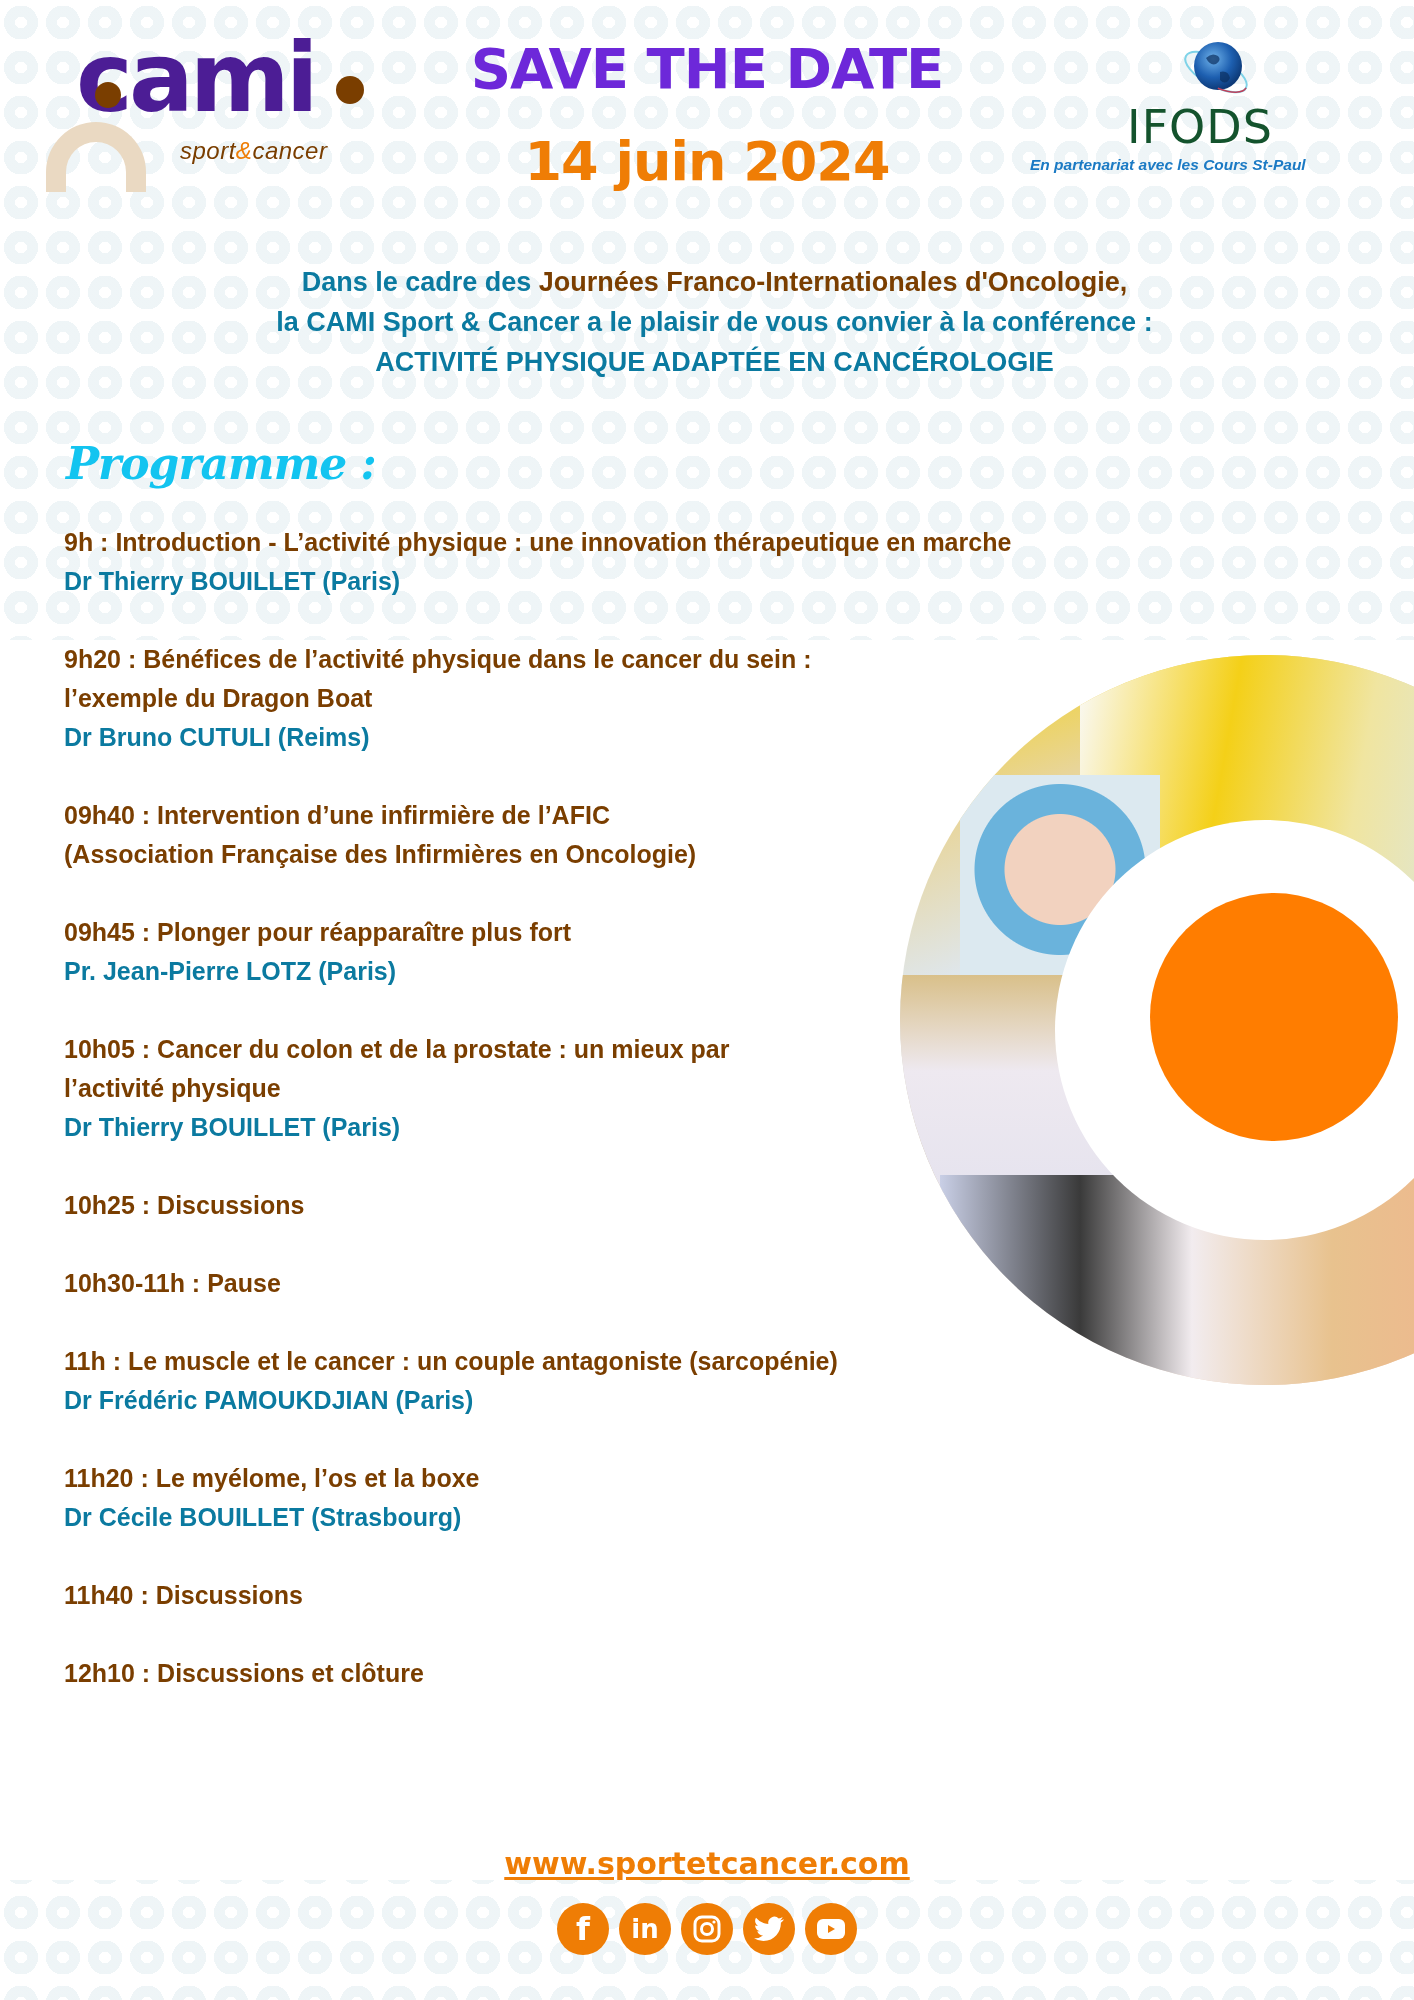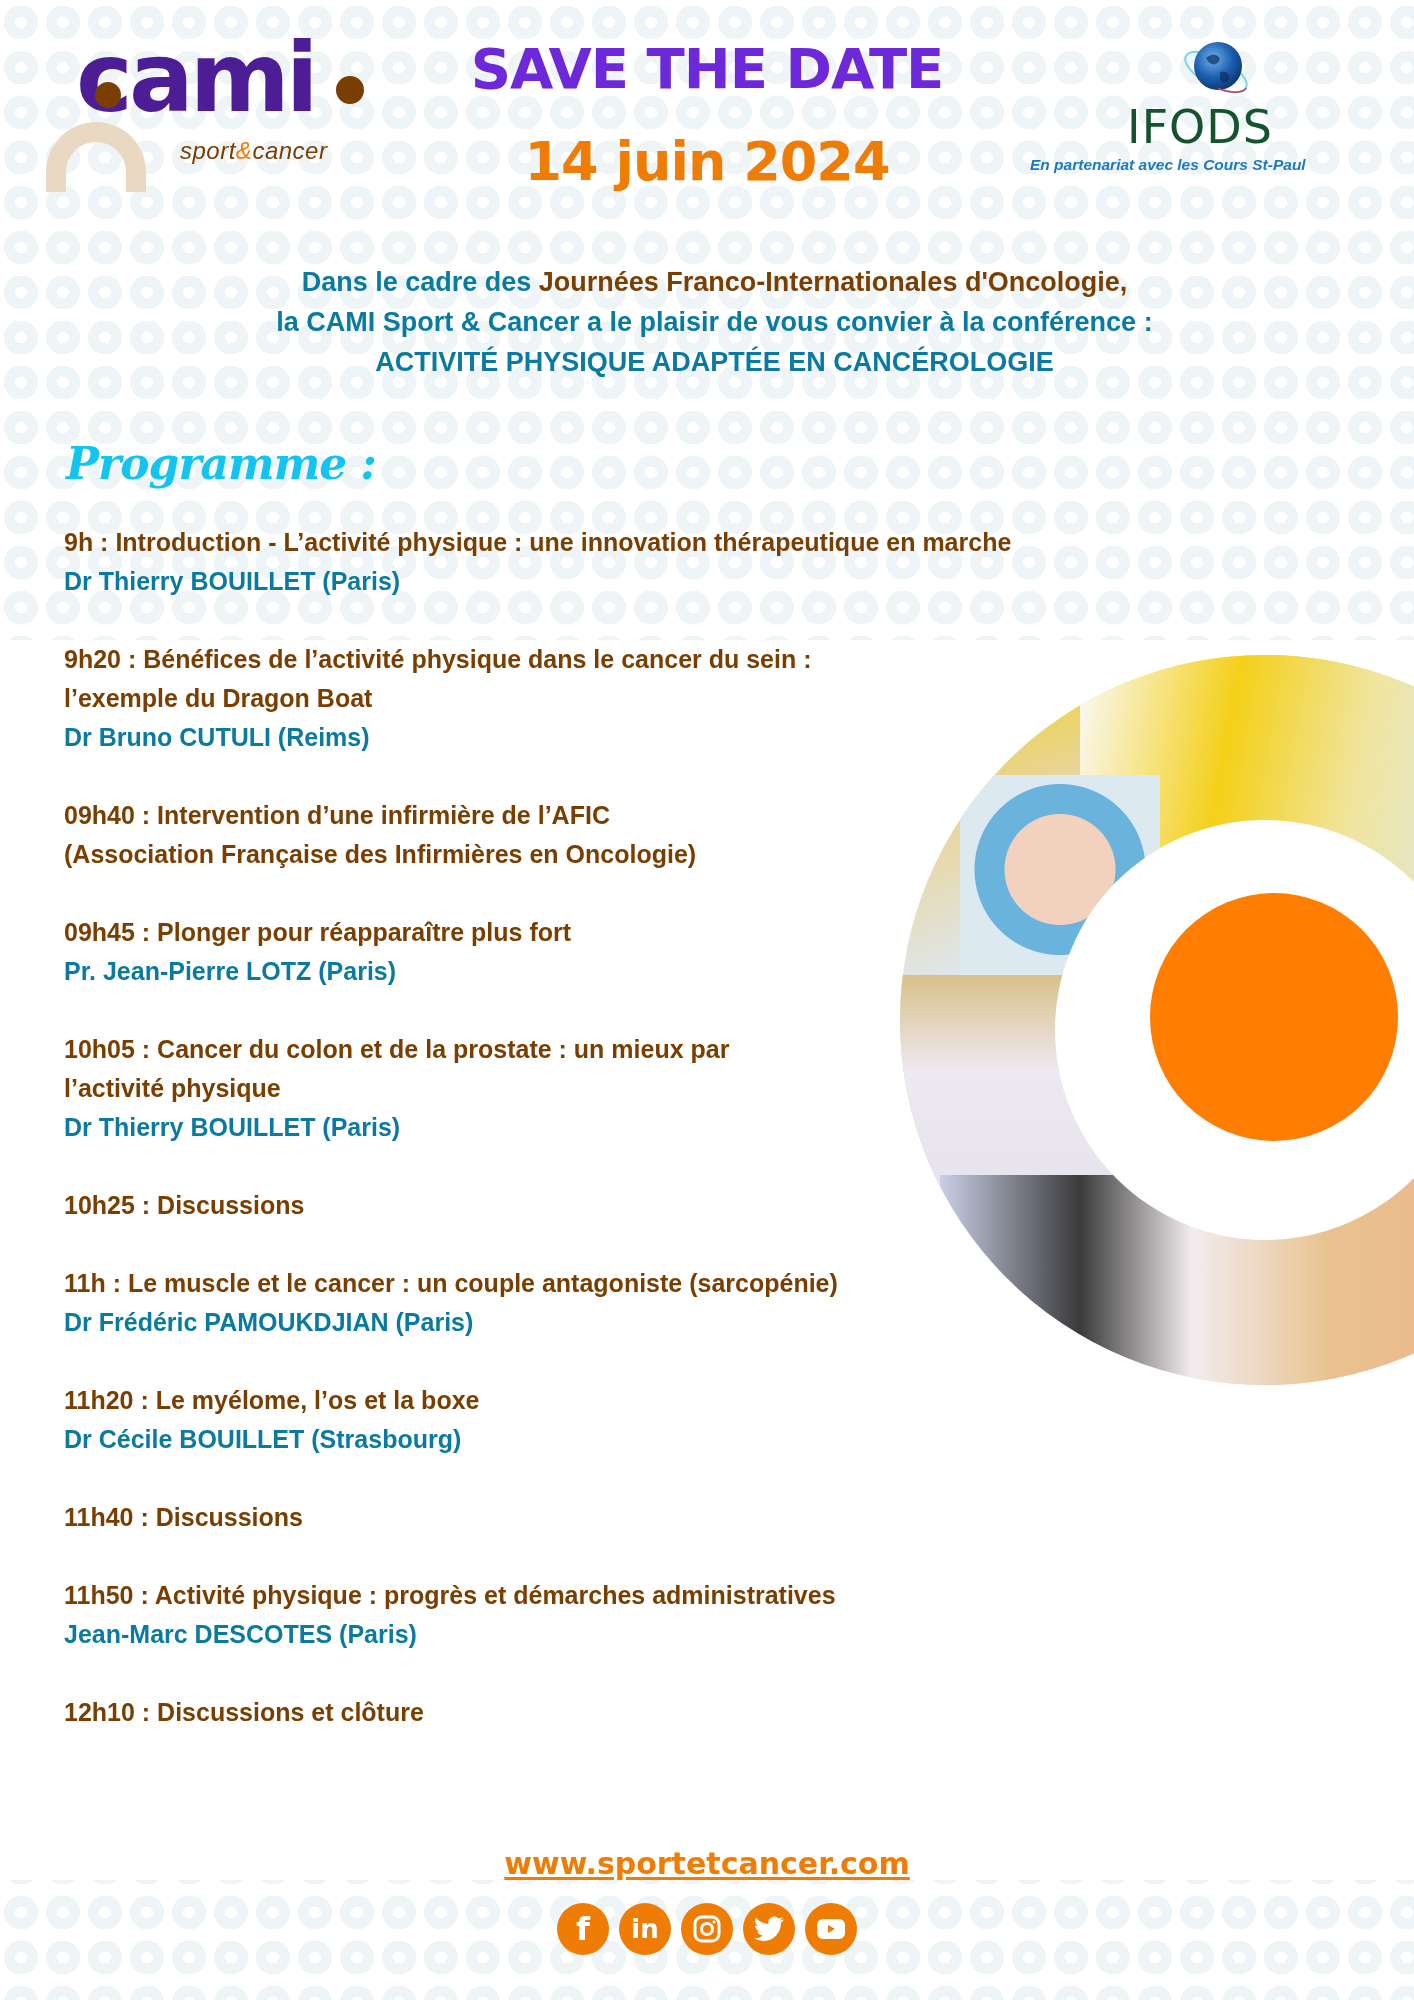--- a/index.html
+++ b/index.html
@@ -214,33 +214,32 @@
     </div>
     <div class="slot">
       <div class="slot-title">10h05 : Cancer du colon et de la prostate : un mieux par
 l’activité physique</div>
       <div class="slot-speaker">Dr Thierry BOUILLET (Paris)</div>
     </div>
     <div class="slot">
       <div class="slot-title">10h25 : Discussions</div>
     </div>
     <div class="slot">
+      <div class="slot-title">10h30-11h : Pause</div>
+    </div>
+    <div class="slot">
       <div class="slot-title">11h : Le muscle et le cancer : un couple antagoniste (sarcopénie)</div>
       <div class="slot-speaker">Dr Frédéric PAMOUKDJIAN (Paris)</div>
     </div>
     <div class="slot">
       <div class="slot-title">11h20 : Le myélome, l’os et la boxe</div>
       <div class="slot-speaker">Dr Cécile BOUILLET (Strasbourg)</div>
     </div>
     <div class="slot">
       <div class="slot-title">11h40 : Discussions</div>
-    </div>
-    <div class="slot">
-      <div class="slot-title">11h50 : Activité physique : progrès et démarches administratives</div>
-      <div class="slot-speaker">Jean-Marc DESCOTES (Paris)</div>
     </div>
     <div class="slot">
       <div class="slot-title">12h10 : Discussions et clôture</div>
     </div>
   </div>
 
   <div class="photo-ring">
     <div class="seg seg-a"></div>
     <div class="seg seg-b"></div>
     <div class="seg seg-c"></div>

